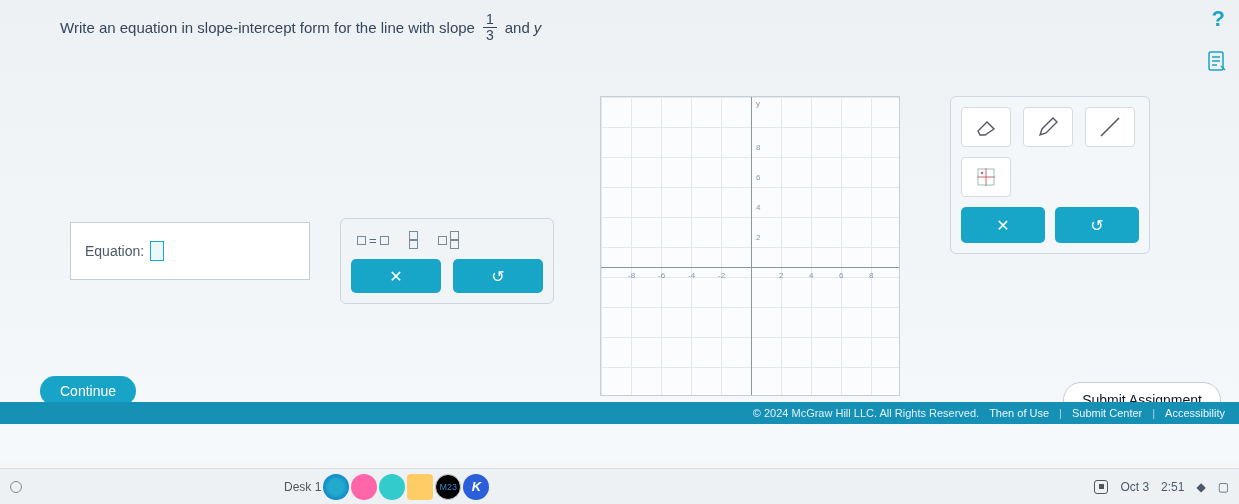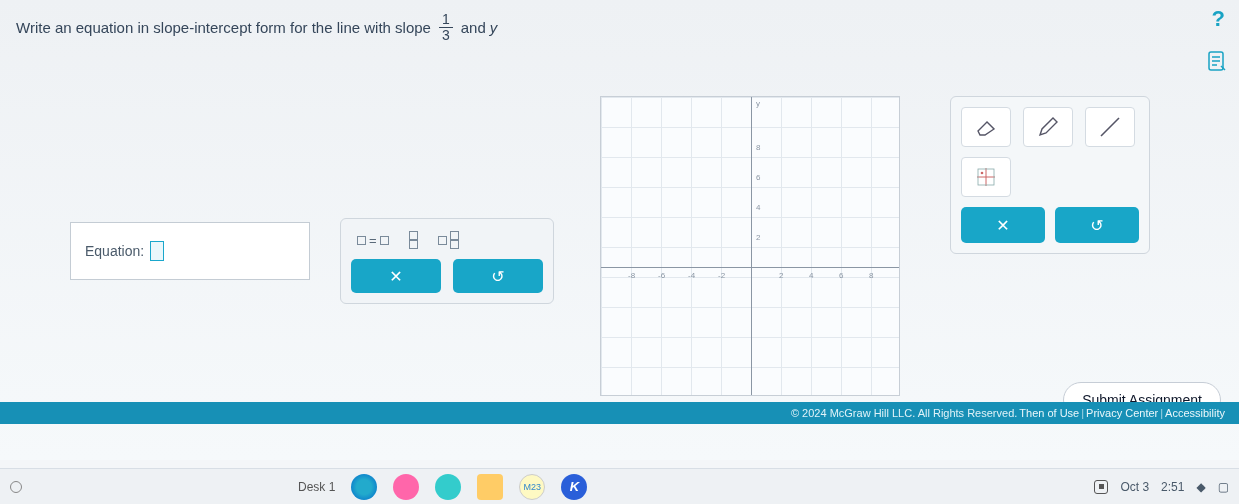--- a/index.html
+++ b/index.html
@@ -18,20 +18,21 @@
     background: linear-gradient(180deg, #eef1f4 0%, #f6f9fb 100%);
     padding: 12px 16px 0 16px;
   }
   .question-text {
     font-size: 15px;
     color: #35465a;
     display: flex;
     align-items: center;
     gap: 4px;
     flex-wrap: wrap;
+    margin-left: 44px;
   }
   .fraction {
     display: inline-flex;
     flex-direction: column;
     align-items: center;
     font-size: 14px;
     line-height: 1.05;
     margin: 0 4px;
     vertical-align: middle;
   }
@@ -176,35 +177,35 @@
     position:absolute;
     left:0; right:0; bottom:36px;
     height:22px;
     background:#1790b6;
     color:#dff2f8;
     font-size:11px;
     display:flex;
     align-items:center;
     justify-content:flex-end;
     padding:0 14px;
-    gap:2px;
+    gap:10px;
   }
   .footer-bar .sep { opacity:.7; }
   .footer-bar a { color:#eaf7fb; text-decoration:none; }
 
   .taskbar {
     position:absolute;
     left:0; right:0; bottom:0;
     height:36px;
     background:#eef1f4;
     border-top:1px solid #d8dee5;
     display:flex;
     align-items:center;
     padding:12px 10px;
-    gap:16px;
+    gap:2px;
     font-size:12px;
     color:#4a5a6a;
   }
   .taskbar .spacer { flex:1; }
   .tb-icon {
     width:26px; height:26px; border-radius:50%;
     display:flex; align-items:center; justify-content:center;
     font-size:13px; color:#fff;
   }
   .circle-o { width:12px;height:12px;border:1.5px solid #888;border-radius:50%; }
@@ -327,40 +328,41 @@
     <div class="tool-actions">
       <button class="teal-btn">
           <span>✕</span>
         </button>
       <button class="teal-btn">
           <span>↺</span>
         </button>
     </div>
   </div>
 
+  <button class="continue-btn">Continue</button>
   <button class="submit-btn">Submit Assignment</button>
 
   <div class="footer-bar">
     <span>© 2024 McGraw Hill LLC. All Rights Reserved.</span>
     <a href="#">Then of Use</a>
     <span class="sep">|</span>
-    <a href="#">Privacy Center</a>
+    <a href="#">Submit Center</a>
     <span class="sep">|</span>
     <a href="#">Accessibility</a>
   </div>
 </div>
 
 <div class="taskbar">
   <span class="circle-o"></span>
   <span class="desk-lbl">Desk 1</span>
   <span class="tb-icon" style="background:radial-gradient(circle,#2ac 40%,#06c 100%)"></span>
   <span class="tb-icon" style="background:#f6a"></span>
   <span class="tb-icon" style="background:#3cc"></span>
   <span class="tb-icon" style="background:#fc6;border-radius:4px"></span>
-  <span class="tb-icon" style="background:#fef9c3;border:1px solid #ccc;color:#38c;font-size:9px">M23</span>
+  <span class="tb-icon" style="background:#000000;border:1px solid #ccc;color:#38c;font-size:9px">M23</span>
   <span class="tb-icon" style="background:#2a5fd9;font-weight:bold;font-style:italic">K</span>
   <span class="spacer"></span>
   <div class="clock-area">
     <span class="sq-stop"></span>
     <span>Oct 3</span>
     <span>2:51</span>
     <span>◆</span>
     <span>▢</span>
   </div>
 </div>

